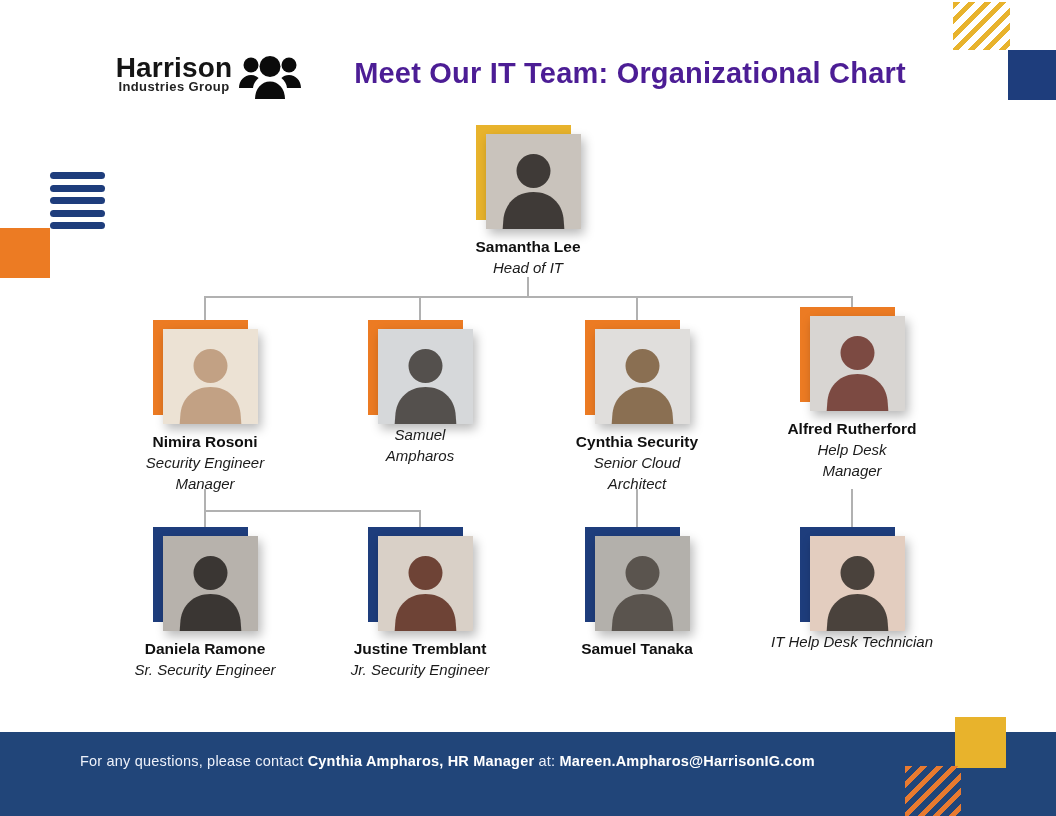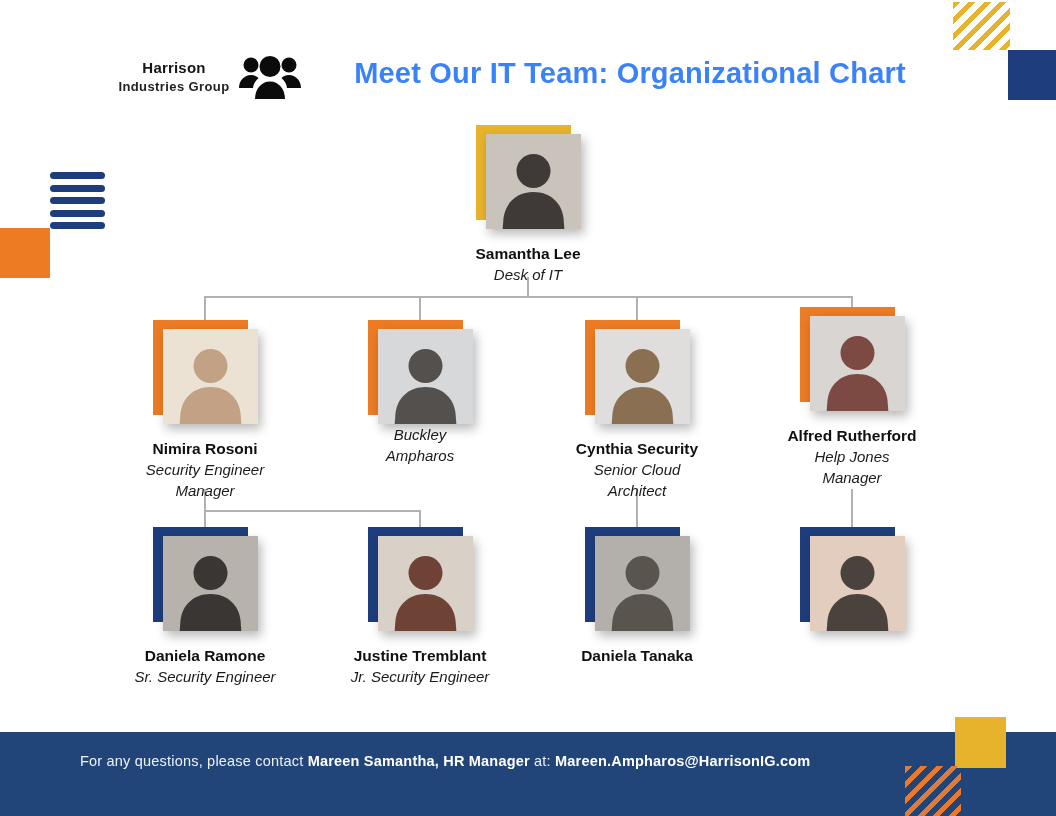--- a/index.html
+++ b/index.html
@@ -2,21 +2,21 @@
 <html><head>
 <meta charset="utf-8">
 <style>
   html,body{margin:0;padding:0;background:#ffffff;}
   #canvas{
     position:relative;width:1056px;height:816px;overflow:hidden;background:#ffffff;
     font-family:"Liberation Sans",sans-serif;
   }
   
   .logo{position:absolute;left:112px;top:56px;width:124px;text-align:center;color:#151515;}
-  .logo-l1{font-size:15px;font-weight:800;letter-spacing:.2px;line-height:23px;}
+  .logo-l1{font-size:28px;font-weight:800;letter-spacing:.2px;line-height:23px;}
   .logo-l2{font-size:13px;letter-spacing:.4px;line-height:15px;color:#232323;font-weight:bold;}
   .group-icon{position:absolute;left:238px;top:54px;width:64px;height:46px;color:#0b0b0b;}
   .page-title{position:absolute;left:300px;top:57px;width:660px;text-align:center;
     font-size:29px;font-weight:bold;color:#1e3d7c;letter-spacing:.2px;}
   
   .stripes{background:repeating-linear-gradient(135deg,currentColor 0 5px,transparent 5px 11px);}
   .deco-stripes-tr{position:absolute;left:953px;top:2px;width:57px;height:48px;color:#e8b32c;}
   .deco-sq-tr{position:absolute;left:1008px;top:50px;width:48px;height:50px;background:#1e3d7c;}
   .deco-bars{position:absolute;left:50px;top:172px;width:55px;height:57px;display:flex;
     flex-direction:column;justify-content:space-between;color:#1e3d7c;}
@@ -27,21 +27,21 @@
   
   #lines{position:absolute;left:0;top:0;color:#b1b1b1;}
   .cl{position:absolute;background:currentColor;}
   
   .card{position:absolute;width:210px;text-align:center;}
   .pw{position:relative;width:105px;height:104px;margin:0 auto;}
   .accent{position:absolute;left:0;top:0;width:95px;height:95px;}
   .photo{position:absolute;left:10px;top:9px;width:95px;height:95px;overflow:hidden;
     box-shadow:3px 5px 10px rgba(0,0,0,.28);}
   .photo svg{position:absolute;left:0;bottom:-2px;}
-  .pname{margin-top:15px;font-size:15.5px;font-weight:bold;color:#101010;line-height:20px;}
+  .pname{margin-top:8px;font-size:15.5px;font-weight:bold;color:#101010;line-height:20px;}
   .ptitle{font-size:15px;font-style:italic;color:#1b1b1b;line-height:21px;}
   
   .footer{position:absolute;left:0;top:732px;width:1056px;height:84px;background:#214579;}
   .footer-text{position:absolute;left:80px;top:21px;font-size:14.5px;color:#edf1fa;letter-spacing:.2px;}
   .footer-text b{font-weight:bold;color:#ffffff;}
 </style>
 </head>
 <body>
 
 <div id="canvas">
@@ -53,21 +53,21 @@
   <div class="group-icon">
     <svg viewBox="0 0 64 46" width="64" height="46" fill="currentColor">
       <circle cx="13" cy="11" r="7.5"></circle>
       <circle cx="51" cy="11" r="7.5"></circle>
       <circle cx="32" cy="12.5" r="10.5"></circle>
       <path d="M1 34c0-7.5 5.4-13 12-13 3.1 0 5.6 1.1 7.6 3-3.4 2.9-5.3 6.4-5.6 10H1z"></path>
       <path d="M63 34c0-7.5-5.4-13-12-13-3.1 0-5.6 1.1-7.6 3 3.4 2.9 5.3 6.4 5.6 10H63z"></path>
       <path d="M17 45c0-10 6.4-17.5 15-17.5S47 35 47 45H17z"></path>
     </svg>
   </div>
-  <div class="page-title" style="color: #3b82f6;">Meet Our IT Team: Organizational Chart</div>
+  <div class="page-title" style="color: #4c1d95;">Meet Our IT Team: Organizational Chart</div>
 
   <div class="deco-stripes-tr stripes" style="color: rgb(232, 179, 44);"></div>
   <div class="deco-sq-tr" style="background: rgb(30, 61, 124);"></div>
   <div class="deco-bars" style="color: rgb(30, 61, 124);">
     <div class="bar"></div>
     <div class="bar"></div>
     <div class="bar"></div>
     <div class="bar"></div>
     <div class="bar"></div>
   </div>
@@ -93,21 +93,21 @@
     <div class="pw">
       <div class="accent" style="background: rgb(232, 179, 44);"></div>
       <div class="photo" style="background: rgb(201, 195, 188); color: rgb(63, 58, 55);">
         <svg viewBox="0 0 95 95" width="95" height="95" fill="currentColor">
             <circle cx="47.5" cy="35" r="17"></circle>
             <path d="M47.5 56c-17 0-28 11-30 26l-1 13h62l-1-13c-2-15-13-26-30-26z"></path>
           </svg>
       </div>
     </div>
     <div class="pname">Samantha Lee</div>
-    <div class="ptitle">Desk of IT</div>
+    <div class="ptitle">Head of IT</div>
   </div>
 
   <div class="card" style="left:100px;top:320px;">
     <div class="pw">
       <div class="accent" style="background: rgb(236, 123, 35);"></div>
       <div class="photo" style="background: rgb(236, 226, 212); color: rgb(194, 161, 132);">
         <svg viewBox="0 0 95 95" width="95" height="95" fill="currentColor">
             <circle cx="47.5" cy="35" r="17"></circle>
             <path d="M47.5 56c-17 0-28 11-30 26l-1 13h62l-1-13c-2-15-13-26-30-26z"></path>
           </svg>
@@ -120,21 +120,21 @@
   <div class="card" style="left:315px;top:320px;">
     <div class="pw">
       <div class="accent" style="background: rgb(236, 123, 35);"></div>
       <div class="photo" style="background: rgb(214, 216, 218); color: rgb(84, 80, 77);">
         <svg viewBox="0 0 95 95" width="95" height="95" fill="currentColor">
             <circle cx="47.5" cy="35" r="17"></circle>
             <path d="M47.5 56c-17 0-28 11-30 26l-1 13h62l-1-13c-2-15-13-26-30-26z"></path>
           </svg>
       </div>
     </div>
-    <div class="ptitle"><span>Buckley</span><br><span>Ampharos</span></div>
+    <div class="ptitle"><span>Samuel</span><br><span>Ampharos</span></div>
   </div>
 
   <div class="card" style="left:532px;top:320px;">
     <div class="pw">
       <div class="accent" style="background: rgb(236, 123, 35);"></div>
       <div class="photo" style="background: rgb(224, 222, 220); color: rgb(138, 111, 82);">
         <svg viewBox="0 0 95 95" width="95" height="95" fill="currentColor">
             <circle cx="47.5" cy="35" r="17"></circle>
             <path d="M47.5 56c-17 0-28 11-30 26l-1 13h62l-1-13c-2-15-13-26-30-26z"></path>
           </svg>
@@ -148,21 +148,21 @@
     <div class="pw">
       <div class="accent" style="background: rgb(236, 123, 35);"></div>
       <div class="photo" style="background: rgb(216, 213, 210); color: rgb(124, 74, 66);">
         <svg viewBox="0 0 95 95" width="95" height="95" fill="currentColor">
             <circle cx="47.5" cy="35" r="17"></circle>
             <path d="M47.5 56c-17 0-28 11-30 26l-1 13h62l-1-13c-2-15-13-26-30-26z"></path>
           </svg>
       </div>
     </div>
     <div class="pname">Alfred Rutherford</div>
-    <div class="ptitle"><span>Help Jones</span><br><span>Manager</span></div>
+    <div class="ptitle"><span>Help Desk</span><br><span>Manager</span></div>
   </div>
 
   <div class="card" style="left:315px;top:527px;">
     <div class="pw">
       <div class="accent" style="background: rgb(30, 61, 124);"></div>
       <div class="photo" style="background: rgb(217, 208, 199); color: rgb(110, 67, 54);">
         <svg viewBox="0 0 95 95" width="95" height="95" fill="currentColor">
             <circle cx="47.5" cy="35" r="17"></circle>
             <path d="M47.5 56c-17 0-28 11-30 26l-1 13h62l-1-13c-2-15-13-26-30-26z"></path>
           </svg>
@@ -189,32 +189,33 @@
   <div class="card" style="left:532px;top:527px;">
     <div class="pw">
       <div class="accent" style="background: rgb(30, 61, 124);"></div>
       <div class="photo" style="background: rgb(179, 176, 171); color: rgb(90, 84, 78);">
         <svg viewBox="0 0 95 95" width="95" height="95" fill="currentColor">
             <circle cx="47.5" cy="35" r="17"></circle>
             <path d="M47.5 56c-17 0-28 11-30 26l-1 13h62l-1-13c-2-15-13-26-30-26z"></path>
           </svg>
       </div>
     </div>
-    <div class="pname">Daniela Tanaka</div>
+    <div class="pname">Samuel Tanaka</div>
   </div>
 
   <div class="card" style="left:747px;top:527px;">
     <div class="pw">
       <div class="accent" style="background: rgb(30, 61, 124);"></div>
       <div class="photo" style="background: rgb(227, 205, 191); color: rgb(74, 66, 60);">
         <svg viewBox="0 0 95 95" width="95" height="95" fill="currentColor">
             <circle cx="47.5" cy="35" r="17"></circle>
             <path d="M47.5 56c-17 0-28 11-30 26l-1 13h62l-1-13c-2-15-13-26-30-26z"></path>
           </svg>
       </div>
     </div>
+    <div class="ptitle">IT Help Desk Technician</div>
   </div>
 
   <div class="footer" style="background: rgb(33, 69, 121);">
-    <div class="footer-text"><span>For any questions, please contact </span><b>Mareen Samantha, HR Manager</b><span> at: </span><b>Mareen.Ampharos@HarrisonIG.com</b></div>
+    <div class="footer-text"><span>For any questions, please contact </span><b>Cynthia Ampharos, HR Manager</b><span> at: </span><b>Mareen.Ampharos@HarrisonIG.com</b></div>
   </div>
 
 </div>
 
 </body></html>

